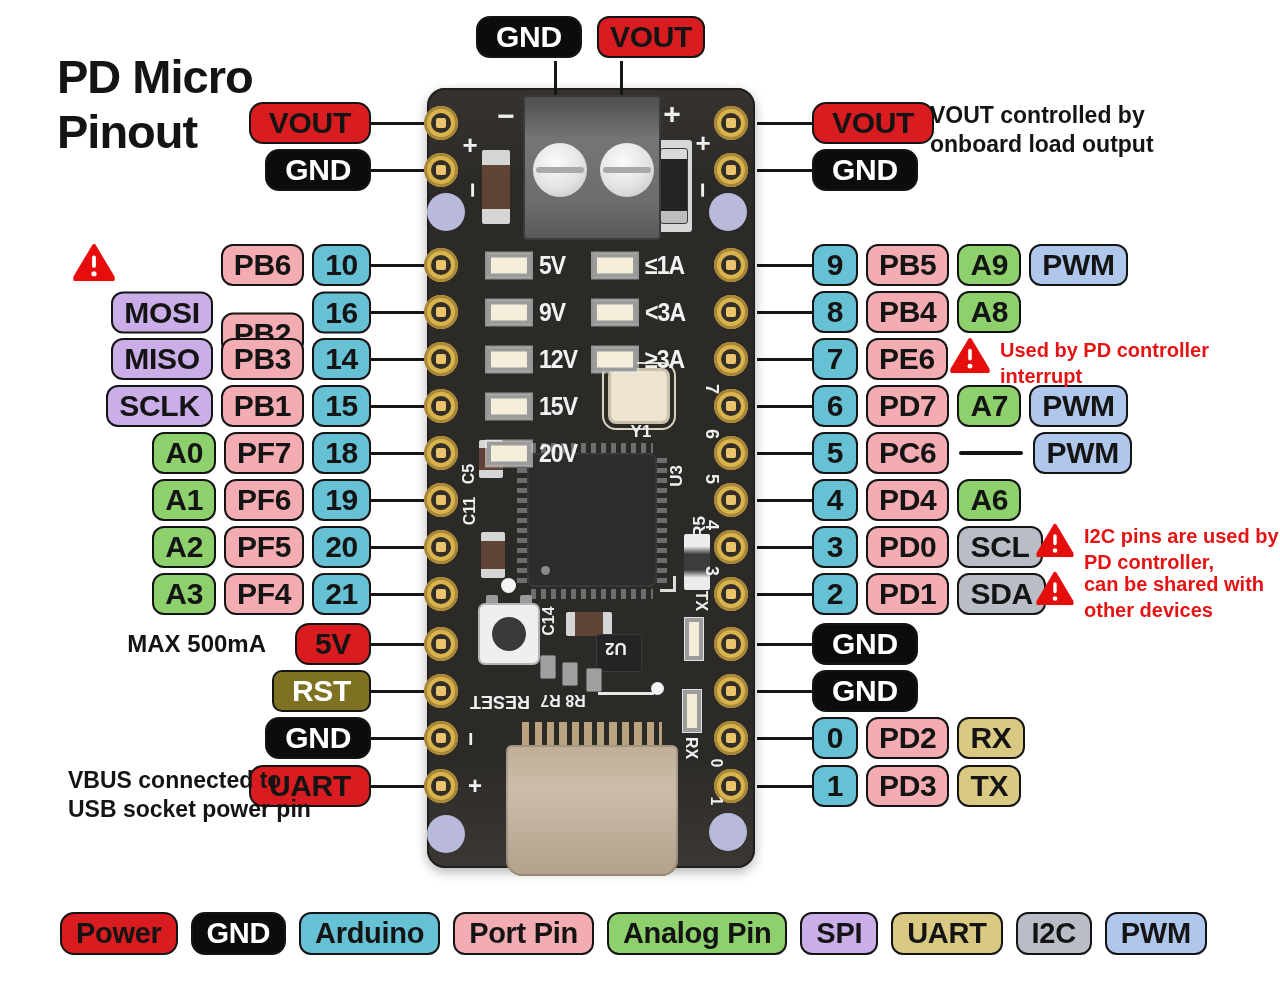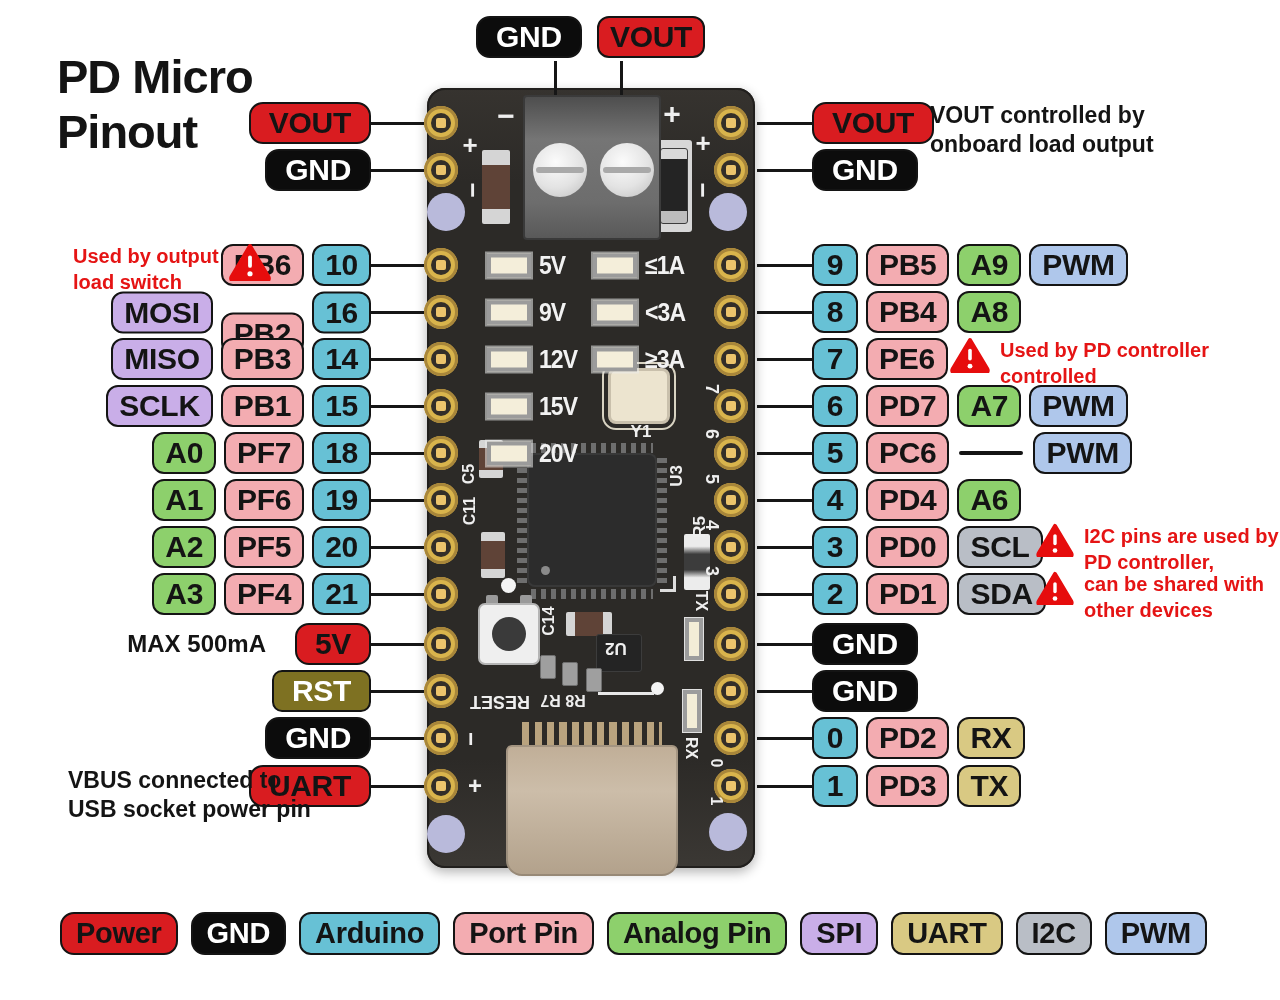--- a/index.html
+++ b/index.html
@@ -148,24 +148,20 @@
   <div class="fid" style="left:501px;top:578px;width:15px;height:15px;"></div>
   <div class="fid" style="left:651px;top:682px;width:13px;height:13px;"></div>
   <div class="wline" style="left:598px;top:692px;width:56px;"></div>
 
   <span class="badge wide badge-top" style="left: 476px; background: rgb(12, 12, 12); color: rgb(255, 255, 255);">GND</span>
   <span class="badge badge-top" style="left: 597px; background: rgb(217, 28, 32); color: rgb(20, 20, 20);">VOUT</span>
   <div class="vlead" style="left:554px;top:61px;height:34px;"></div>
   <div class="vlead" style="left:620px;top:61px;height:34px;"></div>
 
   <div class="note red" style="left:73px;top:243px;">
-    <div class="nl">
-      <div>Used by output</div>
-      <div>load switch</div>
-    </div>
     <svg class="warn" width="42" height="38" viewBox="0 0 24 22">
         <path d="M12 1.8 L22.6 19.6 A1.8 1.8 0 0 1 21.05 22.3 L2.95 22.3 A1.8 1.8 0 0 1 1.4 19.6 Z" fill="#e60d0d" stroke="#e60d0d" stroke-width="2.4" stroke-linejoin="round"></path>
         <rect x="10.9" y="7.2" width="2.2" height="7.2" rx="1.1" fill="#fff"></rect>
         <circle cx="12" cy="17.8" r="1.5" fill="#fff"></circle>
       </svg>
   </div>
 
   <div class="note black" style="left:930px;top:101px;">
     <div class="nl">
       <div>VOUT controlled by</div>
@@ -174,21 +170,21 @@
   </div>
 
   <div class="note red" style="left:950px;top:337px;">
     <svg class="warn" width="40" height="36" viewBox="0 0 24 22">
         <path d="M12 1.8 L22.6 19.6 A1.8 1.8 0 0 1 21.05 22.3 L2.95 22.3 A1.8 1.8 0 0 1 1.4 19.6 Z" fill="#e60d0d" stroke="#e60d0d" stroke-width="2.4" stroke-linejoin="round"></path>
         <rect x="10.9" y="7.2" width="2.2" height="7.2" rx="1.1" fill="#fff"></rect>
         <circle cx="12" cy="17.8" r="1.5" fill="#fff"></circle>
       </svg>
     <div class="nl">
       <div>Used by PD controller</div>
-      <div>controlled</div>
+      <div>interrupt</div>
     </div>
   </div>
 
   <div class="note red" style="left:1036px;top:523px;">
     <svg class="warn" width="38" height="34" viewBox="0 0 24 22">
         <path d="M12 1.8 L22.6 19.6 A1.8 1.8 0 0 1 21.05 22.3 L2.95 22.3 A1.8 1.8 0 0 1 1.4 19.6 Z" fill="#e60d0d" stroke="#e60d0d" stroke-width="2.4" stroke-linejoin="round"></path>
         <rect x="10.9" y="7.2" width="2.2" height="7.2" rx="1.1" fill="#fff"></rect>
         <circle cx="12" cy="17.8" r="1.5" fill="#fff"></circle>
       </svg>
     <div class="nl">

